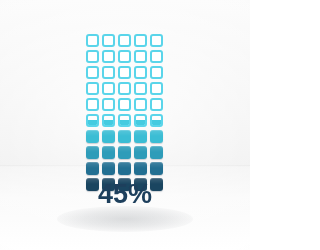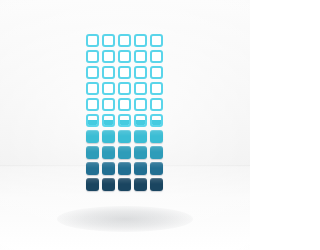--- a/index.html
+++ b/index.html
@@ -212,14 +212,15 @@
       <div class="cell filled" style="background: rgb(34, 111, 146);"></div>
       <div class="cell filled" style="background: rgb(34, 111, 146);"></div>
       <div class="cell filled" style="background: rgb(34, 111, 146);"></div>
       <div class="cell filled" style="background: rgb(26, 69, 96);"></div>
       <div class="cell filled" style="background: rgb(26, 69, 96);"></div>
       <div class="cell filled" style="background: rgb(26, 69, 96);"></div>
       <div class="cell filled" style="background: rgb(26, 69, 96);"></div>
       <div class="cell filled" style="background: rgb(26, 69, 96);"></div>
     </div>
 
+  <div id="value-label">45%</div>
 
 </div>
 
 </body></html>

